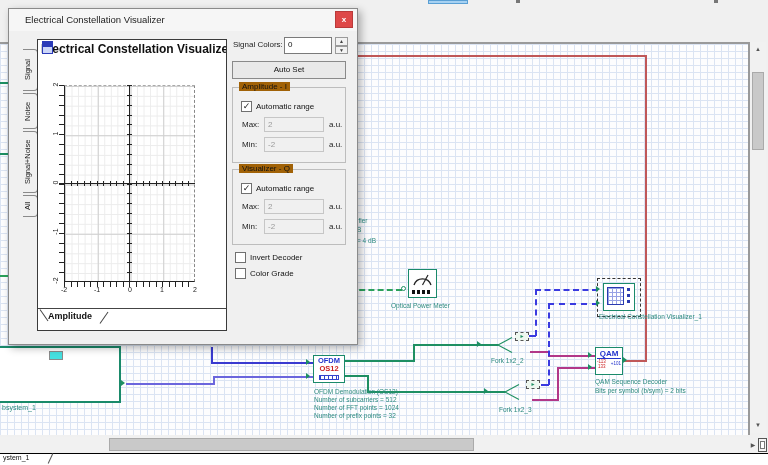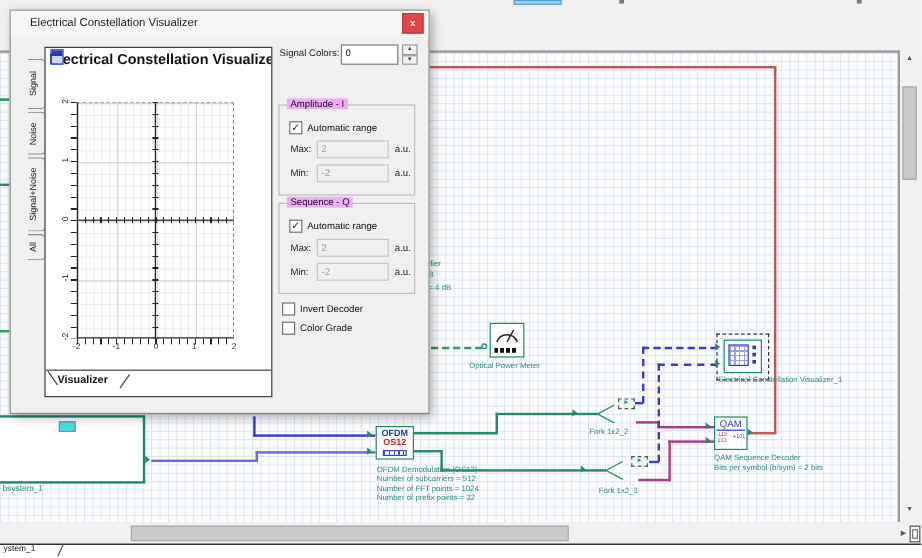--- a/index.html
+++ b/index.html
@@ -63,21 +63,21 @@
   
   .ctl-label{position:absolute;font-size:8px;color:#222;white-space:nowrap}
   .textbox{position:absolute;background:#fff;border:1px solid #7a7a7a;box-sizing:border-box;
     font-size:8px;padding:2px 0 0 3px;color:#111}
   .textbox.disabled{background:#f0f0f0;border-color:#c6c6c6;color:#9a9a9a}
   .spin{position:absolute;width:13px;height:8.5px;background:#f2f2f2;border:1px solid #9a9a9a;
     box-sizing:border-box;font-size:5px;line-height:6px;text-align:center;color:#444}
   #autoset{position:absolute;left:223px;top:52px;width:114px;height:18px;background:#e9e9e9;
     border:1px solid #8a8a8a;box-sizing:border-box;text-align:center;font-size:8px;line-height:16px}
   .group{position:absolute;left:223px;width:114px;height:76px;border:1px solid #bdbdbd;box-sizing:border-box}
-  .group-title{position:absolute;left:6px;top:-6px;background:#f0abfc;padding:0 3px;font-size:8px}
+  .group-title{position:absolute;left:6px;top:-6px;background:#a16207;padding:0 3px;font-size:8px}
   .cb{position:absolute;width:11px;height:11px;background:#fff;border:1px solid #707070;
     box-sizing:border-box;font-size:9px;line-height:9px;text-align:center;color:#222}
   .cb-label{position:absolute;font-size:8px;white-space:nowrap}
   
   #hscroll-zone{position:absolute;left:0;top:435px;width:768px;height:18px;background:#f0f0f0}
   #bottombar{position:absolute;left:0;top:453px;width:768px;height:12px;background:#fff;border-top:1px solid #000}
   #bottom-tab{position:absolute;left:3px;top:454px;font-size:7px;color:#111}
   #bottom-tab-slash{position:absolute;left:50px;top:453px;width:0;height:11px;border-left:1px solid #555;transform:rotate(25deg)}
 </style>
 </head>
@@ -159,21 +159,21 @@
     <div style="position:absolute;left:3px;top:3px;width:17px;height:18px;border:1px solid #2a3ab0;box-sizing:border-box;background-image:repeating-linear-gradient(to right,#98a2e4 0 1px,transparent 1px 4px),repeating-linear-gradient(to bottom,#98a2e4 0 1px,transparent 1px 4px)"></div>
     <div style="position:absolute;left:23px;top:4px;width:3px;height:3px;background:#2a3ab0"></div>
     <div style="position:absolute;left:23px;top:10px;width:3px;height:3px;background:#2a3ab0"></div>
     <div style="position:absolute;left:23px;top:16px;width:3px;height:3px;background:#2a3ab0"></div>
   </div>
   <div class="tri" style="left:596px;top:242px"></div>
   <div class="tri" style="left:596px;top:256px"></div>
   <div class="lbl" style="left:599px;top:269px">Electrical Constellation Visualizer_1</div>
 
   <div class="combox" style="left:595px;top:303px;width:28px;height:28px;text-align:center">
-    <div style="font-size:8px;font-weight:normal;color:#2233cc;border-bottom:1px solid #2233cc;line-height:9px;margin:1px 1px 0">QAM</div>
+    <div style="font-size:8px;font-weight:bold;color:#2233cc;border-bottom:1px solid #2233cc;line-height:9px;margin:1px 1px 0">QAM</div>
     <div style="position:relative;height:14px">
       <span style="position:absolute;left:1px;top:0;font-size:4.5px;color:#cc2222">-113</span>
       <span style="position:absolute;right:1px;top:2px;font-size:4.5px;color:#2233cc">+101</span>
       <span style="position:absolute;left:2px;top:5px;font-size:4.5px;color:#cc2222">133</span>
     </div>
   </div>
   <div class="tri" style="left:588px;top:308px"></div>
   <div class="tri" style="left:588px;top:320px"></div>
   <div class="tri" style="left:623px;top:313px"></div>
   <div class="lbl" style="left:595px;top:334px">QAM Sequence Decoder</div>
@@ -247,44 +247,45 @@
     <div class="ytick" style="left:12px;top:237px">-2</div>
 
     <div class="xtick" style="left:20px;top:246px">-2</div>
     <div class="xtick" style="left:53px;top:246px">-1</div>
     <div class="xtick" style="left:86px;top:246px">0</div>
     <div class="xtick" style="left:118px;top:246px">1</div>
     <div class="xtick" style="left:151px;top:246px">2</div>
 
     <div id="amp-sep"></div>
     <div class="tab-diag" style="left:2px;top:269px;transform:rotate(55deg)"></div>
-    <div id="amp-tab-label">Visualizer</div>
+    <div id="amp-tab-label">Amplitude</div>
     <div class="tab-diag" style="left:62px;top:283px;transform:rotate(-55deg)"></div>
   </div>
 
   <div class="ctl-label" style="left:224px;top:31px">Signal Colors:</div>
   <div class="textbox" style="left:275px;top:28px;width:48px;height:17px">0</div>
   <div class="spin" style="left:326px;top:28px">▲</div>
   <div class="spin" style="left:326px;top:36.5px">▼</div>
 
+  <div id="autoset">Auto Set</div>
 
   <div class="group" style="top:78px">
     <div class="group-title">Amplitude - I</div>
     <div class="cb" style="left:8px;top:13px">✓</div>
     <div class="cb-label" style="left:23px;top:14px">Automatic range</div>
     <div class="ctl-label" style="left:9px;top:32px">Max:</div>
     <div class="textbox disabled" style="left:31px;top:29px;width:60px;height:15px">2</div>
     <div class="ctl-label" style="left:96px;top:32px">a.u.</div>
     <div class="ctl-label" style="left:9px;top:52px">Min:</div>
     <div class="textbox disabled" style="left:31px;top:49px;width:60px;height:15px">-2</div>
     <div class="ctl-label" style="left:96px;top:52px">a.u.</div>
   </div>
 
   <div class="group" style="top:160px">
-    <div class="group-title">Sequence - Q</div>
+    <div class="group-title">Visualizer - Q</div>
     <div class="cb" style="left:8px;top:13px">✓</div>
     <div class="cb-label" style="left:23px;top:14px">Automatic range</div>
     <div class="ctl-label" style="left:9px;top:32px">Max:</div>
     <div class="textbox disabled" style="left:31px;top:29px;width:60px;height:15px">2</div>
     <div class="ctl-label" style="left:96px;top:32px">a.u.</div>
     <div class="ctl-label" style="left:9px;top:52px">Min:</div>
     <div class="textbox disabled" style="left:31px;top:49px;width:60px;height:15px">-2</div>
     <div class="ctl-label" style="left:96px;top:52px">a.u.</div>
   </div>
 

